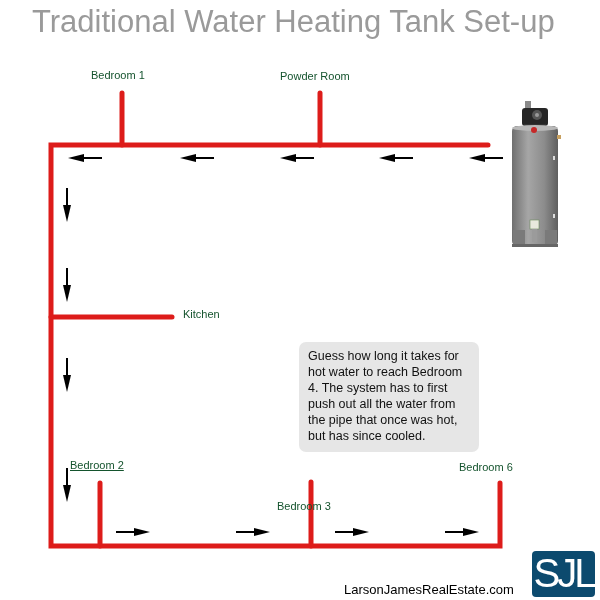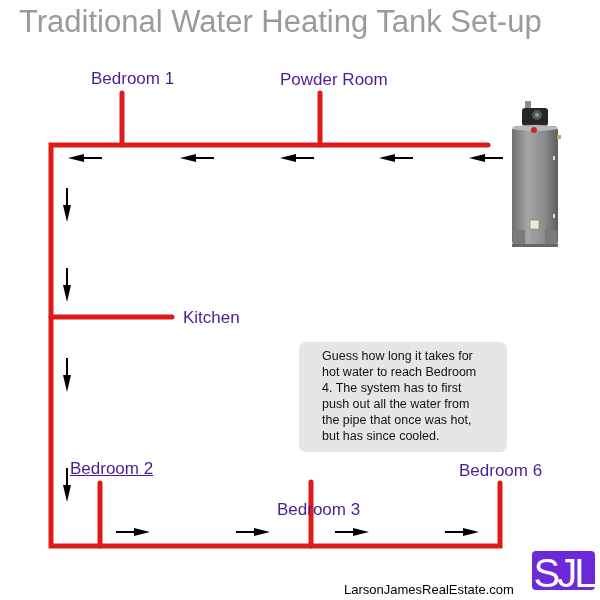--- a/index.html
+++ b/index.html
@@ -1,28 +1,28 @@
 <!DOCTYPE html>
 <html><head>
   <meta charset="utf-8">
   <style>
     html, body { margin: 0; padding: 0; background: #ffffff; }
     body { width: 600px; height: 600px; position: relative; overflow: hidden; font-family: "Liberation Sans", sans-serif; }
-    .title { position: absolute; left: 19px; top: 4px; font-size: 31px; color: #9a9a9a; letter-spacing: 0px; white-space: nowrap; }
-    .label { position: absolute; font-size: 17px; color: #4c1d95; white-space: nowrap; }
+    .title { position: absolute; left: 32px; top: 4px; font-size: 31px; color: #9a9a9a; letter-spacing: 0px; white-space: nowrap; }
+    .label { position: absolute; font-size: 11px; color: #14532d; white-space: nowrap; }
     svg.diagram { position: absolute; left: 0; top: 0; }
     .note {
       position: absolute; left: 299px; top: 342px; width: 162px; height: 98px;
-      background: #e6e6e6; border-radius: 7px; padding: 6px 23px;
+      background: #e6e6e6; border-radius: 7px; padding: 6px 9px;
       font-size: 12.5px; line-height: 16px; color: #111;
     }
     .footer { position: absolute; left: 344px; top: 582px; font-size: 13px; color: #000000; white-space: nowrap; }
     .logo {
-      position: absolute; left: 532px; top: 551px; width: 63px; height: 39px;
-      background: #6d28d9; border-radius: 4px; color: #ffffff;
+      position: absolute; left: 532px; top: 551px; width: 63px; height: 46px;
+      background: #0c4a6e; border-radius: 4px; color: #ffffff;
       font-family: "Liberation Sans Narrow", "Liberation Sans", sans-serif;
       font-size: 40px; line-height: 45px; text-align: center; letter-spacing: -3px;
     }
   </style>
 </head>
 <body>
 
 <div class="title">Traditional Water Heating Tank Set-up</div>
 
 <svg class="diagram" width="600" height="600" viewBox="0 0 600 600">

